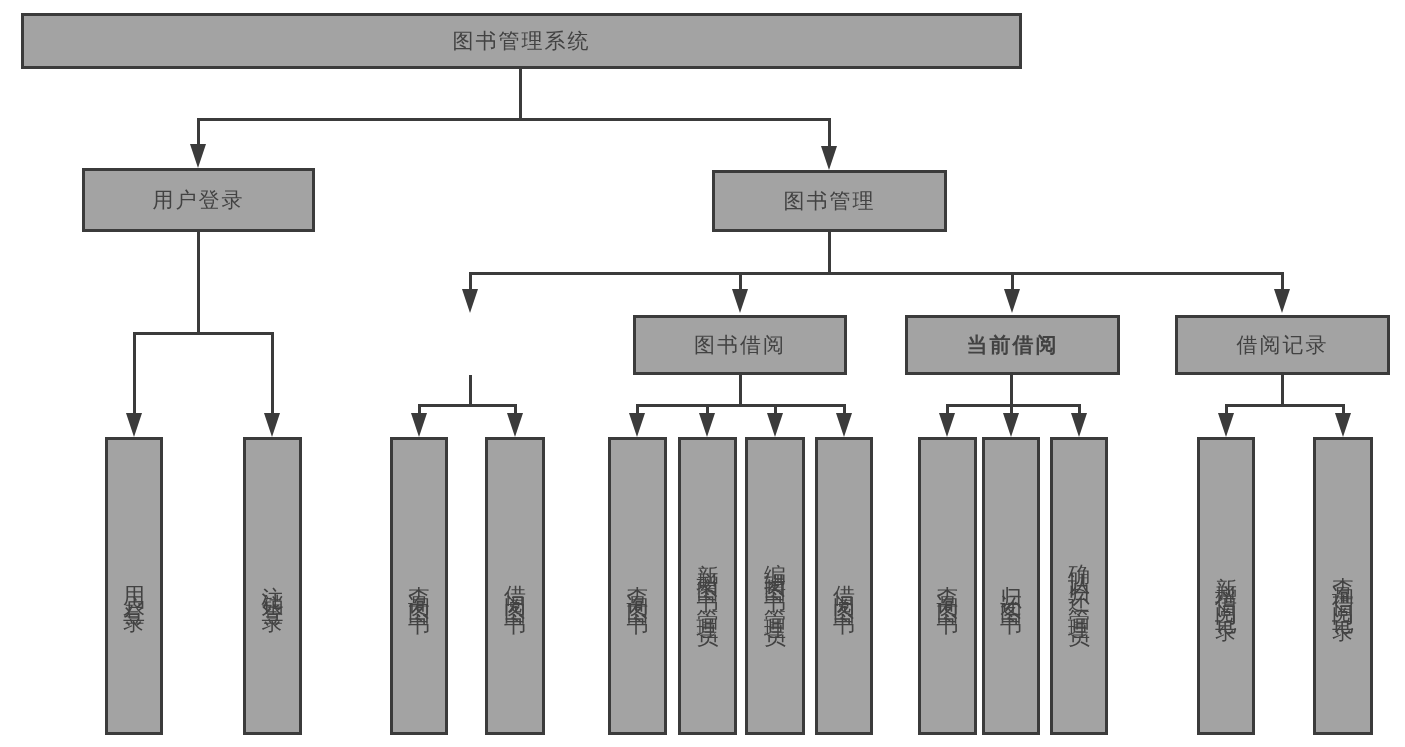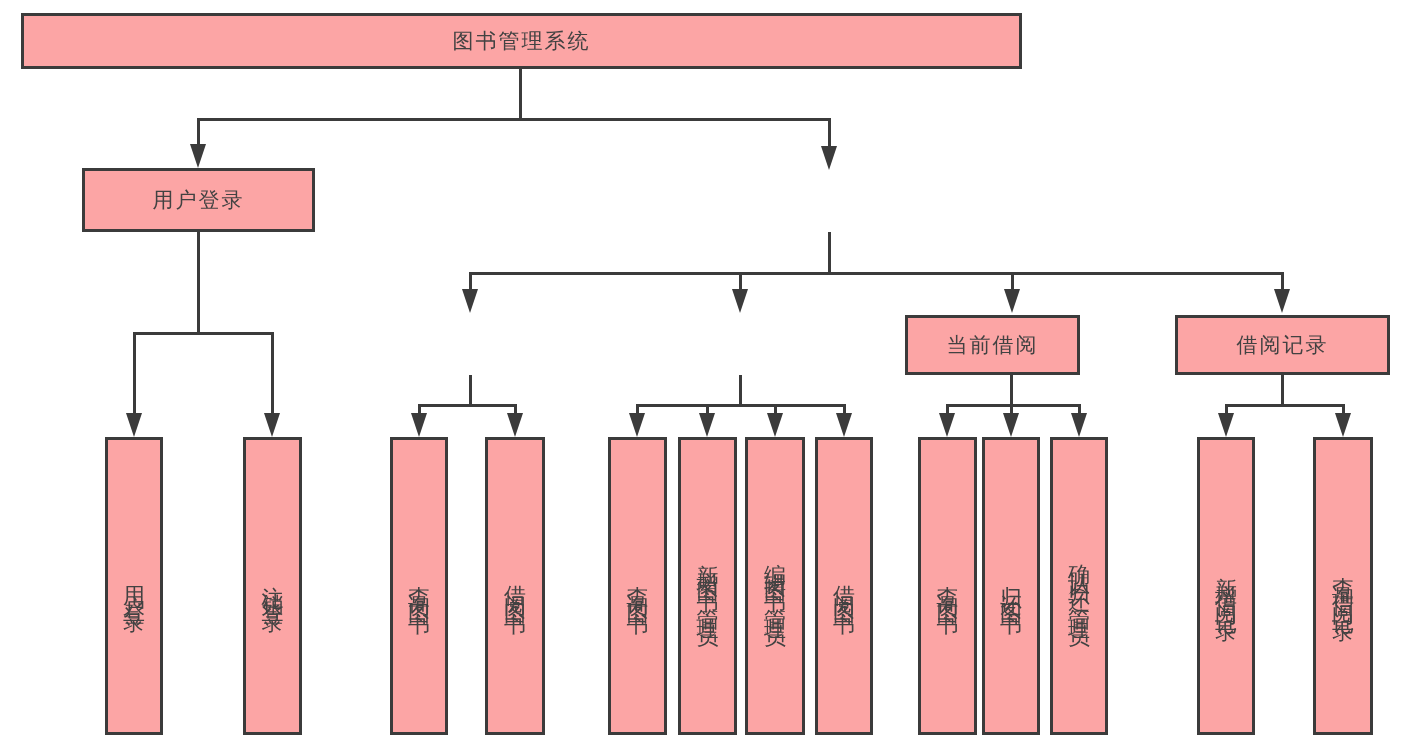--- a/index.html
+++ b/index.html
@@ -9,21 +9,21 @@
   }
   
   .hl,.vl{position:absolute;background:#3b3b3b;}
   .hl{height:3px;}
   .vl{width:3px;}
   
   .tri{position:absolute;width:0;height:0;
        border-left:8px solid transparent;border-right:8px solid transparent;
        border-top:24px solid #3b3b3b;}
   
-  .box{position:absolute;background:#fca5a5;border:3px solid #3b3b3b;box-sizing:border-box;
+  .box{position:absolute;background:#a3a3a3;border:3px solid #3b3b3b;box-sizing:border-box;
        display:flex;align-items:center;justify-content:center;
        color:#424242;font-size:21px;letter-spacing:2px;white-space:nowrap;}
   .vtext{writing-mode:vertical-rl;text-orientation:mixed;
          font-size:22px;letter-spacing:9px;line-height:1;}
   .watermark{position:absolute;left:1152px;top:712px;font-size:21px;letter-spacing:1px;
              color:rgba(165,165,165,0.88);white-space:nowrap;}
 </style>
 </head>
 <body>
 
@@ -36,40 +36,46 @@
   <div class="vl" style="left:519px;top:69px;height:52px;"></div>
   <div class="hl" style="left:197px;top:118px;width:633px;"></div>
   <div class="vl" style="left:197px;top:118px;height:30px;"></div>
   <div class="tri" style="left:190px;top:144px;"></div>
   <div class="vl" style="left:828px;top:118px;height:32px;"></div>
   <div class="tri" style="left:821px;top:146px;"></div>
 
   <div class="box" style="left:82px;top:168px;width:233px;height:64px;">
     <span>用户登录</span>
   </div>
+  <div class="box" style="left:712px;top:170px;width:235px;height:62px;">
+    <span>图书管理</span>
+  </div>
 
   <div class="vl" style="left:197px;top:232px;height:103px;"></div>
   <div class="hl" style="left:133px;top:332px;width:141px;"></div>
   <div class="vl" style="left:133px;top:332px;height:84px;"></div>
   <div class="tri" style="left:126px;top:413px;"></div>
   <div class="vl" style="left:271px;top:332px;height:84px;"></div>
   <div class="tri" style="left:264px;top:413px;"></div>
 
   <div class="vl" style="left:828px;top:232px;height:43px;"></div>
   <div class="hl" style="left:469px;top:272px;width:814px;"></div>
   <div class="vl" style="left:469px;top:272px;height:20px;"></div>
   <div class="tri" style="left:462px;top:289px;"></div>
   <div class="vl" style="left:739px;top:272px;height:20px;"></div>
   <div class="tri" style="left:732px;top:289px;"></div>
   <div class="vl" style="left:1011px;top:272px;height:20px;"></div>
   <div class="tri" style="left:1004px;top:289px;"></div>
   <div class="vl" style="left:1281px;top:272px;height:20px;"></div>
   <div class="tri" style="left:1274px;top:289px;"></div>
 
-  <div class="box" style="left:905px;top:315px;width:175px;height:60px;">
+  <div class="box" style="left:633px;top:315px;width:214px;height:60px;">
+    <span>图书借阅</span>
+  </div>
+  <div class="box" style="left:905px;top:315px;width:215px;height:60px;font-weight:bold;">
     <span>当前借阅</span>
   </div>
   <div class="box" style="left:1175px;top:315px;width:215px;height:60px;">
     <span>借阅记录</span>
   </div>
 
   <div class="vl" style="left:469px;top:375px;height:32px;"></div>
   <div class="hl" style="left:418px;top:404px;width:99px;"></div>
   <div class="vl" style="left:418px;top:404px;height:11px;"></div>
   <div class="tri" style="left:411px;top:413px;"></div>

